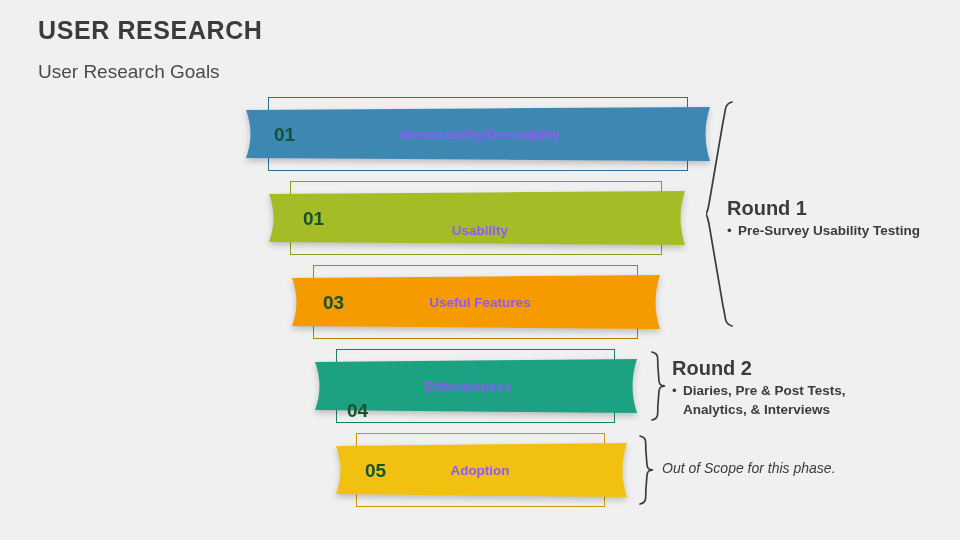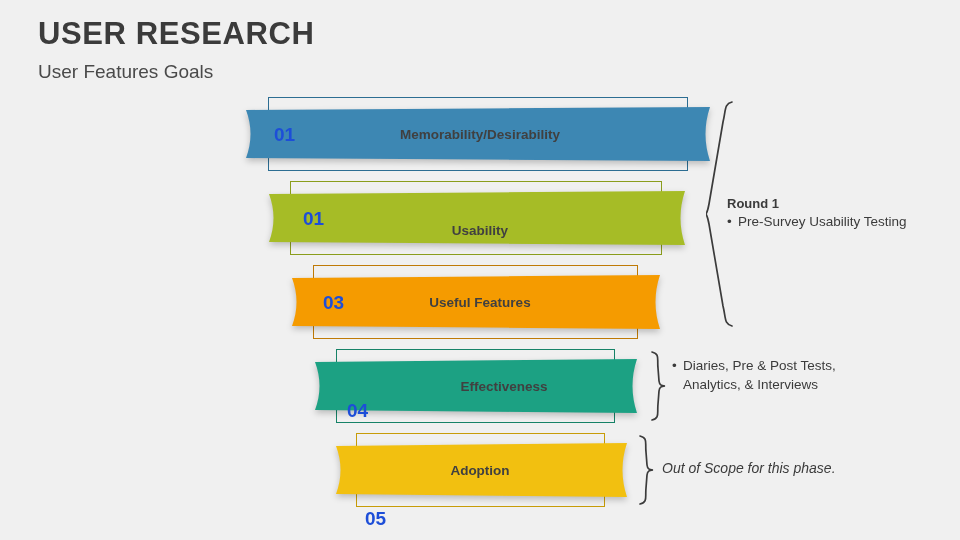--- a/index.html
+++ b/index.html
@@ -13,21 +13,21 @@
     font-family: "Liberation Sans", sans-serif;
     overflow: hidden;
     position: relative;
   }
 
   
   #slide-title {
     position: absolute;
     left: 38px;
     top: 16px;
-    font-size: 31px;
+    font-size: 25px;
     font-weight: bold;
     color: #3b3b3b;
     letter-spacing: 0.6px;
     white-space: nowrap;
   }
   #slide-subtitle {
     position: absolute;
     left: 38px;
     top: 61px;
     font-size: 19px;
@@ -60,83 +60,83 @@
     position: absolute;
     z-index: 2;
     box-sizing: border-box;
     filter: drop-shadow(0 3px 3px rgba(0,0,0,0.22));
   }
   .step-ribbon svg { display: block; }
 
   .step-number {
     position: absolute;
     z-index: 3;
-    color: #1d4ed8;
+    color: #14532d;
     font-size: 19px;
     font-weight: bold;
     line-height: 1;
   }
   .step-label {
     position: absolute;
     z-index: 3;
-    color: #404040;
+    color: #8b5cf6;
     font-size: 13.5px;
     font-weight: bold;
     line-height: 1;
     text-align: center;
     white-space: nowrap;
     transform: translateX(-50%);
   }
 
   
   .brace {
     position: absolute;
     z-index: 4;
   }
   .brace svg { display: block; }
 
   .annotation {
     position: absolute;
     z-index: 5;
   }
   .ann-title {
-    font-size: 13px;
+    font-size: 20px;
     font-weight: bold;
     color: #3b3b3b;
     line-height: 1.25;
     white-space: nowrap;
   }
   .ann-bullet-row {
     display: flex;
     align-items: flex-start;
     font-size: 13.5px;
     color: #3b3b3b;
     line-height: 1.42;
   }
   .ann-bullet-dot {
     width: 11px;
     flex: 0 0 11px;
     color: #3b3b3b;
     font-size: 13.5px;
     line-height: 1.42;
   }
-  .ann-bullet-text { flex: 1 1 auto; }
+  .ann-bullet-text { flex: 1 1 auto; font-weight: bold; }
   .ann-plain {
     font-size: 14px;
     color: #3b3b3b;
     line-height: 1.35;
     white-space: nowrap;
     font-style: italic;
   }
 </style>
 </head>
 <body>
 
 <div id="slide-title">USER RESEARCH</div>
-<div id="slide-subtitle">User Features Goals</div>
+<div id="slide-subtitle">User Research Goals</div>
 
 <div id="funnel">
 
   <div class="funnel-step">
     <div class="step-outline" style="left:268px; top:97px; width:420px; height:74px; border-color:#2c6d92;"></div>
     <div class="step-ribbon" style="left:246px; top:107px; width:464px; height:54px;">
       <svg width="464" height="54" viewBox="0 0 464 54" xmlns="http://www.w3.org/2000/svg">
         <path d="M0,3 Q9,27 0,51 L464,54 Q455,27 464,0 Z" fill="#3d87b3"></path>
       </svg>
     </div>
@@ -167,31 +167,31 @@
   </div>
 
   <div class="funnel-step">
     <div class="step-outline" style="left:336px; top:349px; width:279px; height:74px; border-color:#168267;"></div>
     <div class="step-ribbon" style="left:315px; top:359px; width:322px; height:54px;">
       <svg width="322" height="54" viewBox="0 0 322 54" xmlns="http://www.w3.org/2000/svg">
         <path d="M0,3 Q9,27 0,51 L322,54 Q313,27 322,0 Z" fill="#1ca183"></path>
       </svg>
     </div>
     <div class="step-number" style="left:347px; top:377px;margin-top:24px;">04</div>
-    <div class="step-label" style="left:504px; top:380px;">Effectiveness</div>
+    <div class="step-label" style="left:468px; top:380px;">Effectiveness</div>
   </div>
 
   <div class="funnel-step">
     <div class="step-outline" style="left:356px; top:433px; width:249px; height:74px; border-color:#c79c08;"></div>
     <div class="step-ribbon" style="left:336px; top:443px; width:291px; height:54px;">
       <svg width="291" height="54" viewBox="0 0 291 54" xmlns="http://www.w3.org/2000/svg">
         <path d="M0,3 Q9,27 0,51 L291,54 Q282,27 291,0 Z" fill="#f2c010"></path>
       </svg>
     </div>
-    <div class="step-number" style="left:365px; top:461px;margin-top:48px;">05</div>
+    <div class="step-number" style="left:365px; top:461px;">05</div>
     <div class="step-label" style="left:480px; top:464px;text-align:right;">Adoption</div>
   </div>
 </div>
 
 <div class="brace" style="left:706px; top:100px; width:32px; height:228px;">
   <svg width="32" height="228" viewBox="0 0 32 228" xmlns="http://www.w3.org/2000/svg">
     <path d="M26,2 C18,4 20,10 17,22 L3,104 C1.5,112 0.5,113 0,114 C0.5,115 1.5,116 3,124 L17,206 C20,218 18,224 26,226" fill="none" stroke="#3b3b3b" stroke-width="1.7" stroke-linecap="round"></path>
   </svg>
 </div>
 
@@ -203,20 +203,21 @@
   </div>
 </div>
 
 <div class="brace" style="left:648px; top:351px; width:20px; height:70px;">
   <svg width="20" height="70" viewBox="0 0 20 70" xmlns="http://www.w3.org/2000/svg">
     <path d="M4,1 C12,3 9,8 10,17 L11,30 C11.5,34 13,34.5 17,35 C13,35.5 11.5,36 11,40 L10,53 C9,62 12,67 4,69" fill="none" stroke="#3b3b3b" stroke-width="1.7" stroke-linecap="round"></path>
   </svg>
 </div>
 
 <div class="annotation" style="left:672px; top:356px; width:205px;">
+  <div class="ann-title">Round 2</div>
   <div class="ann-bullet-row">
     <span class="ann-bullet-dot">•</span>
     <span class="ann-bullet-text">Diaries, Pre &amp; Post Tests, Analytics, &amp; Interviews</span>
   </div>
 </div>
 
 <div class="brace" style="left:636px; top:435px; width:20px; height:70px;">
   <svg width="20" height="70" viewBox="0 0 20 70" xmlns="http://www.w3.org/2000/svg">
     <path d="M4,1 C12,3 9,8 10,17 L11,30 C11.5,34 13,34.5 17,35 C13,35.5 11.5,36 11,40 L10,53 C9,62 12,67 4,69" fill="none" stroke="#3b3b3b" stroke-width="1.7" stroke-linecap="round"></path>
   </svg>

